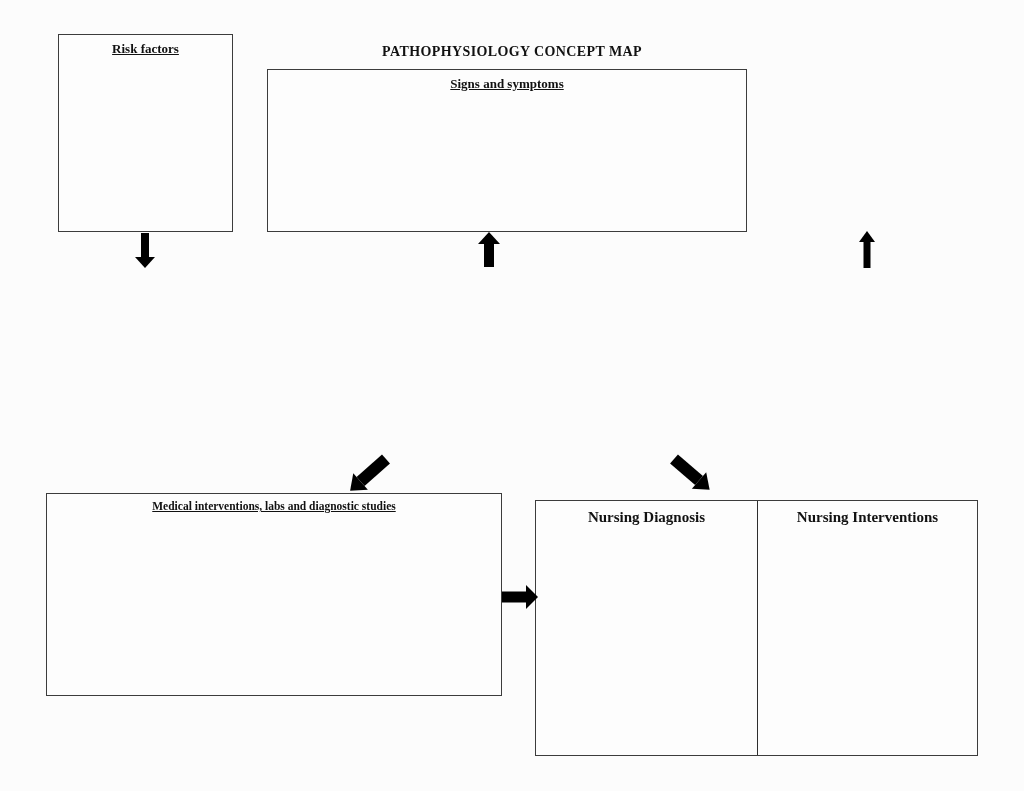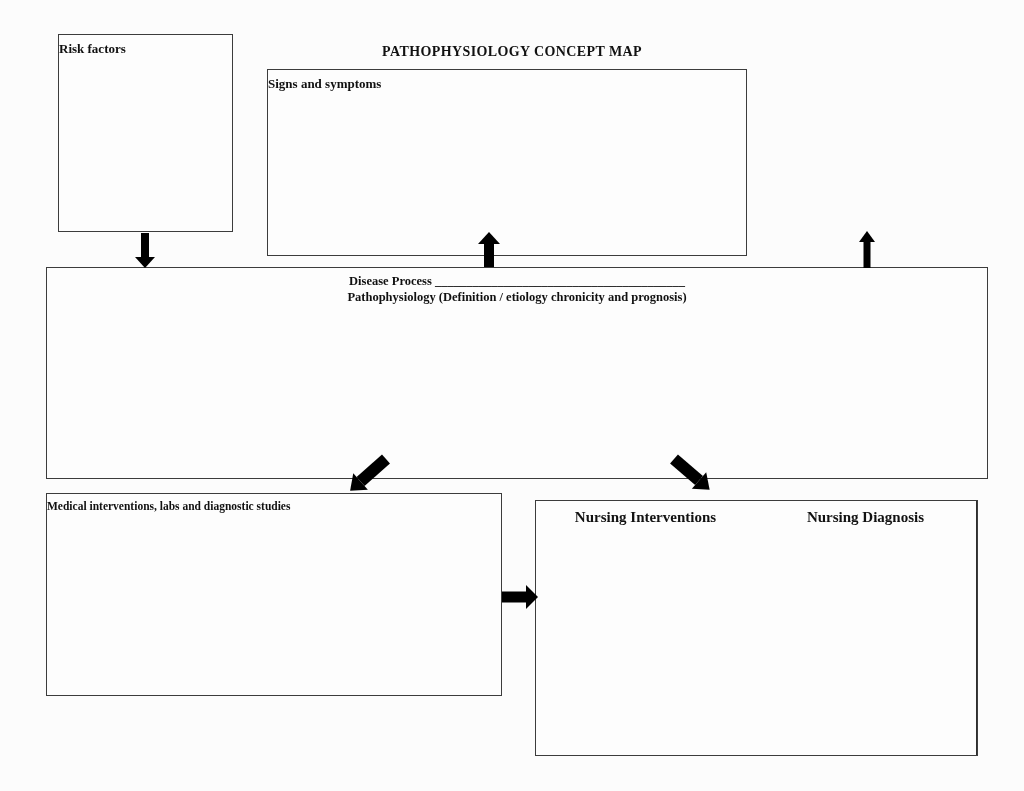--- a/index.html
+++ b/index.html
@@ -30,27 +30,28 @@
     letter-spacing: 0.4px;
   }
   .box {
     position: absolute;
     border: 1.5px solid #3c3c3c;
     background: #fdfdfd;
     box-sizing: border-box;
   }
   .box-label {
     width: 100%;
-    text-align: left;
+    text-align: center;
     font-weight: bold;
     font-size: 13px;
     padding-top: 6px;
+    text-decoration: underline;
   }
   .risk-box            { left: 58px;  top: 34px;  width: 175px; height: 198px; }
-  .signs-box           { left: 267px; top: 69px;  width: 480px; height: 187px; }
+  .signs-box           { left: 267px; top: 69px;  width: 480px; height: 163px; }
   .complications-box   { left: 779px; top: 35px;  width: 174px; height: 197px; }
   .disease-box         { left: 46px;  top: 267px; width: 942px; height: 212px; }
   .medical-box         { left: 46px;  top: 493px; width: 456px; height: 203px; }
   .nursing-box         { left: 535px; top: 500px; width: 443px; height: 256px; display: flex; }
 
   .disease-text {
     padding-top: 5px;
     text-align: center;
     font-weight: bold;
     font-size: 12.5px;
@@ -93,37 +94,31 @@
 
   <div class="box risk-box">
     <div class="box-label">Risk factors</div>
   </div>
 
   <div class="box signs-box">
     <div class="box-label">Signs and symptoms</div>
   </div>
 
 
-  <div class="box disease-box">
-    <div class="disease-text">
-      <div>Disease Process ________________________________________</div>
-      <div>Pathophysiology (Definition / etiology chronicity and prognosis)</div>
-    </div>
-  </div>
 
   <div class="box medical-box">
     <div class="box-label">Medical interventions, labs and diagnostic studies</div>
   </div>
 
   <div class="box nursing-box">
+    <div class="nursing-cell first">
+      <div class="nursing-header">Nursing Diagnosis</div>
+    </div>
     <div class="nursing-cell second">
       <div class="nursing-header">Nursing Interventions</div>
-    </div>
-    <div class="nursing-cell first">
-      <div class="nursing-header">Nursing Diagnosis</div>
     </div>
   </div>
 
   <svg class="arrow-layer" width="1024" height="791" viewBox="0 0 1024 791" xmlns="http://www.w3.org/2000/svg">
 
     <g transform="translate(145,233) rotate(90)">
       <rect x="0" y="-4" width="24" height="8"></rect>
       <polygon points="24,-10 35,0 24,10"></polygon>
     </g>
 

